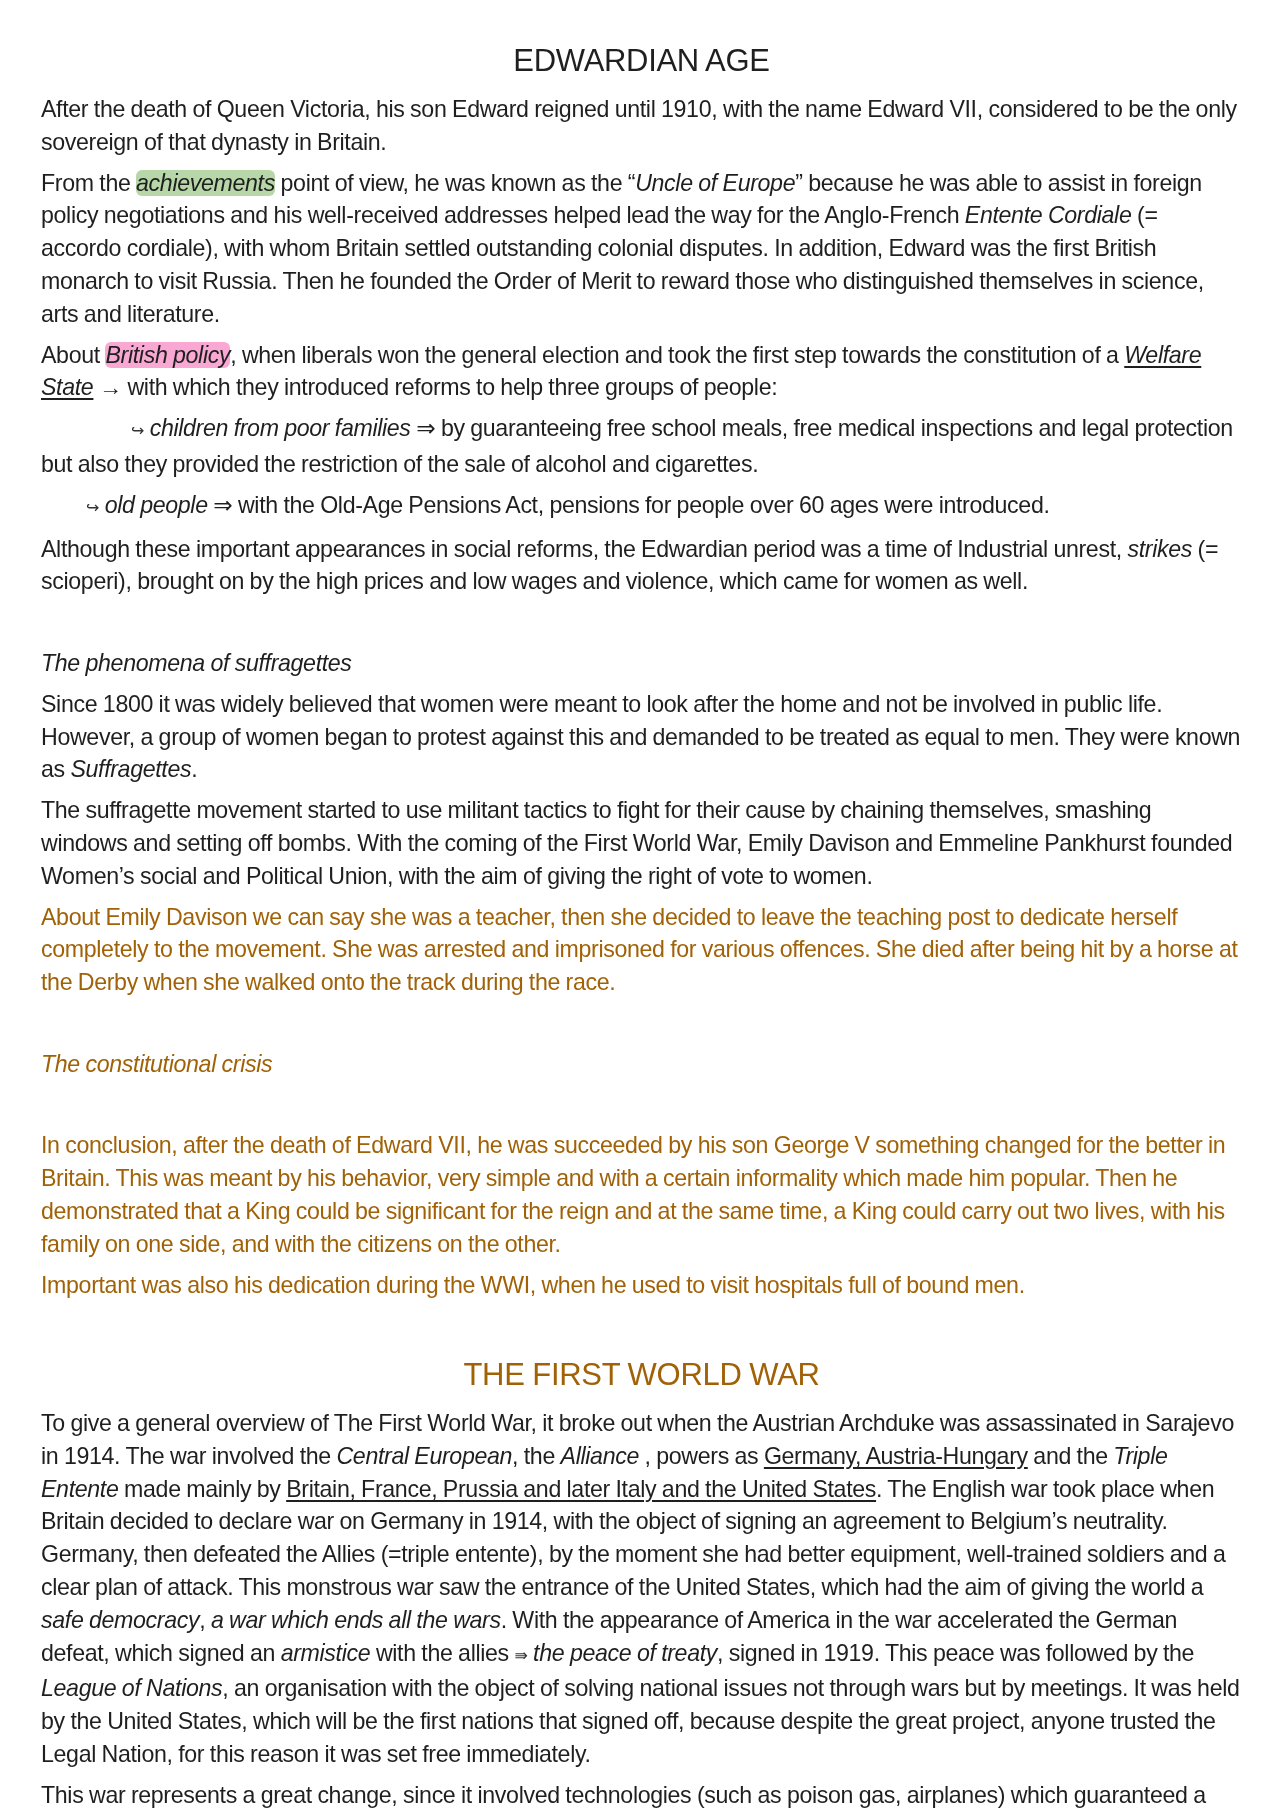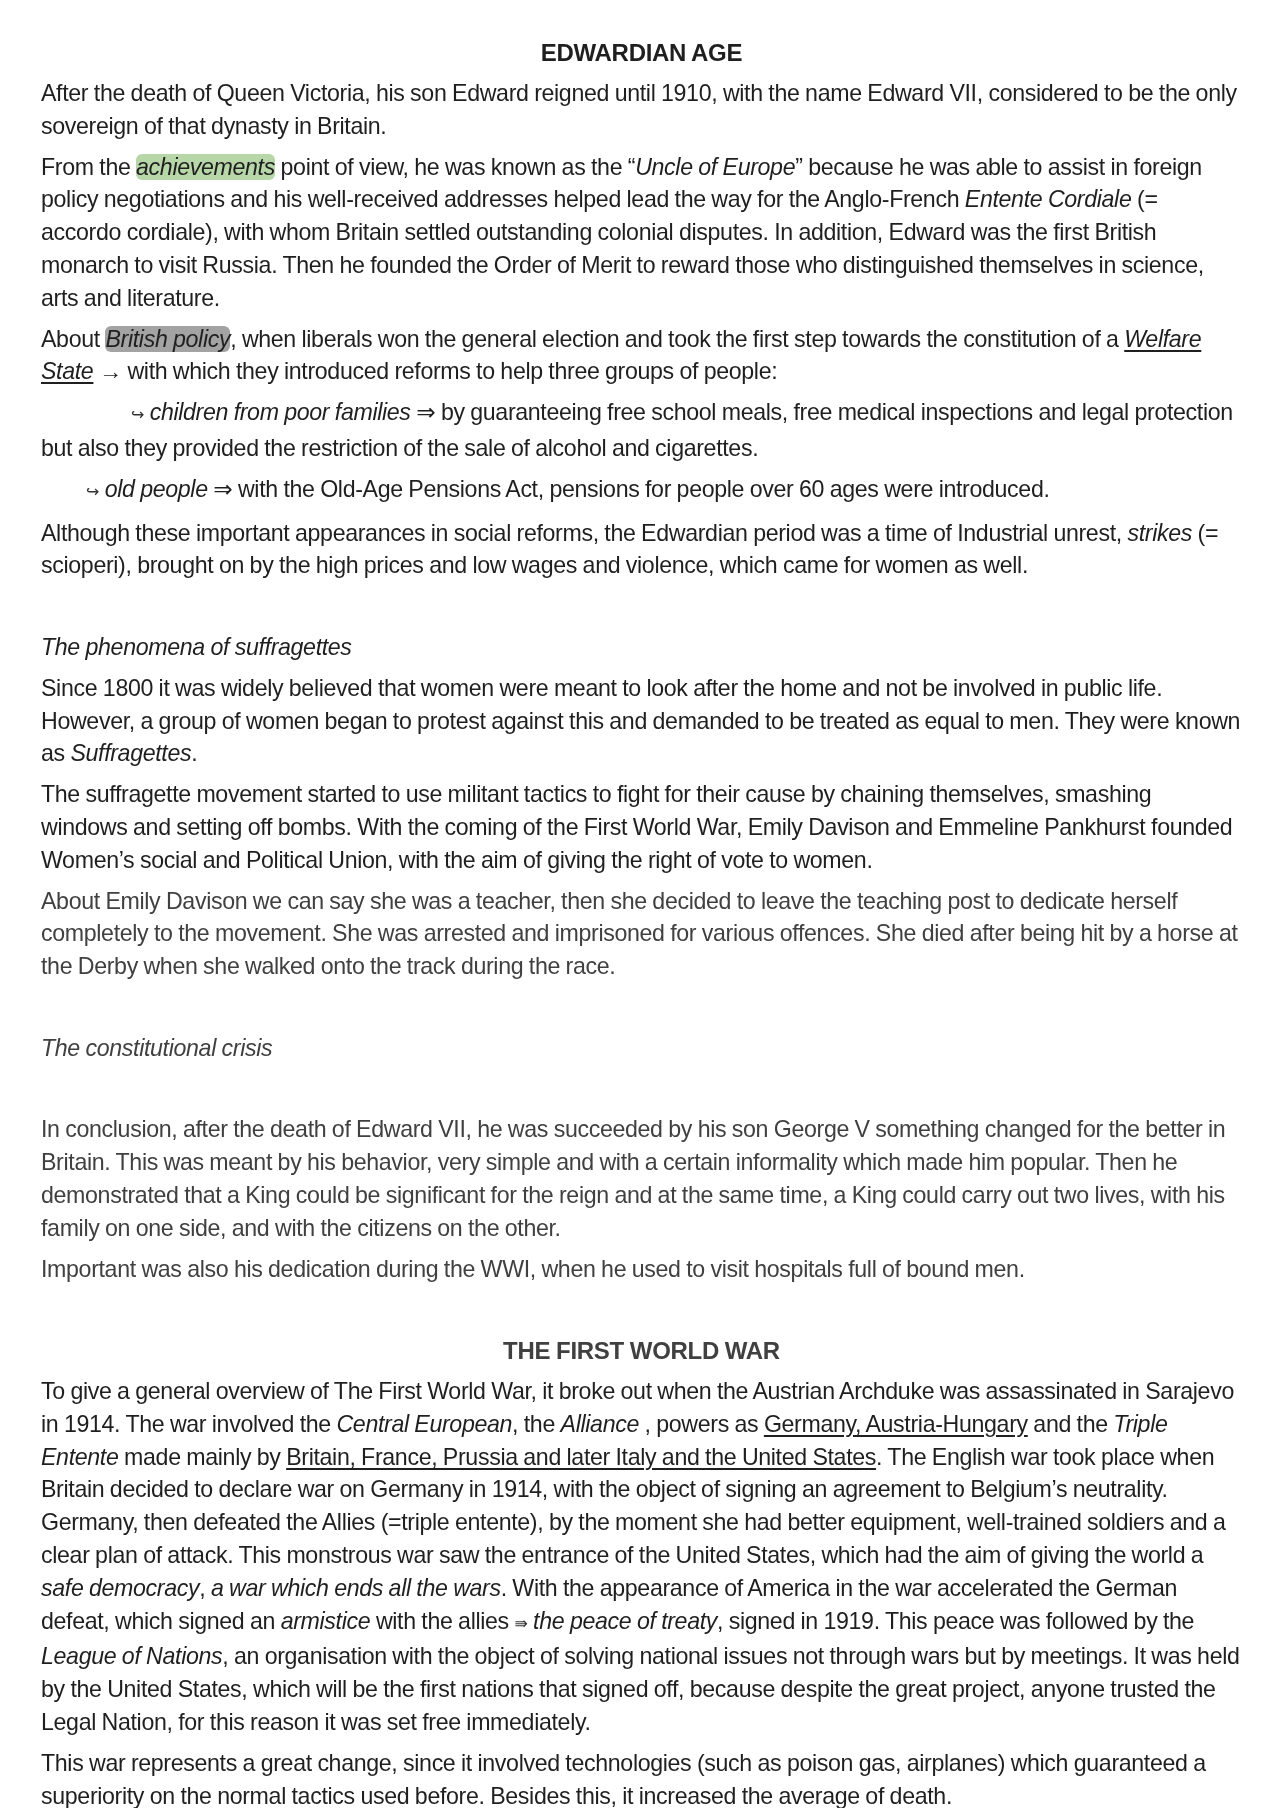--- a/index.html
+++ b/index.html
@@ -13,35 +13,35 @@
   .page {
     position: relative;
     padding: 28px 30px 0 33px;
     font-size: 23.2px;
     line-height: 32.8px;
     letter-spacing: -0.35px;
     word-spacing: -0.5px;
   }
   .heading {
     text-align: center;
-    font-weight: bold;
-    margin: 8px;
-    font-size: 24px;
+    font-weight: normal;
+    margin: 16px;
+    font-size: 31px;
     line-height: 33px;
     letter-spacing: -0.3px;
   }
   p { margin: 8px; }
   .blank { height: 32.8px; }
   .indent { padding-left: 45px; }
   em { font-style: italic; border-radius: 6px; }
   .hl-green { background: #b7d7a8; }
-  .hl-orange { background: #a3a3a3; }
+  .hl-orange { background: #f9a8d4; }
   .ul { text-decoration: underline; text-decoration-thickness: 1.5px; text-underline-offset: 3px; }
   .arrow-small { font-size: 16px; color: #333; }
-  .grey { color: #404040; }
+  .grey { color: #a16207; }
 </style>
 </head>
 <body>
 
 <div class="page">
 
   <h1 class="heading">EDWARDIAN AGE</h1>
 
   <p>After the death of Queen Victoria, his son Edward reigned until 1910, with the name Edward VII, considered to be the only sovereign of that dynasty in Britain.</p>
 

